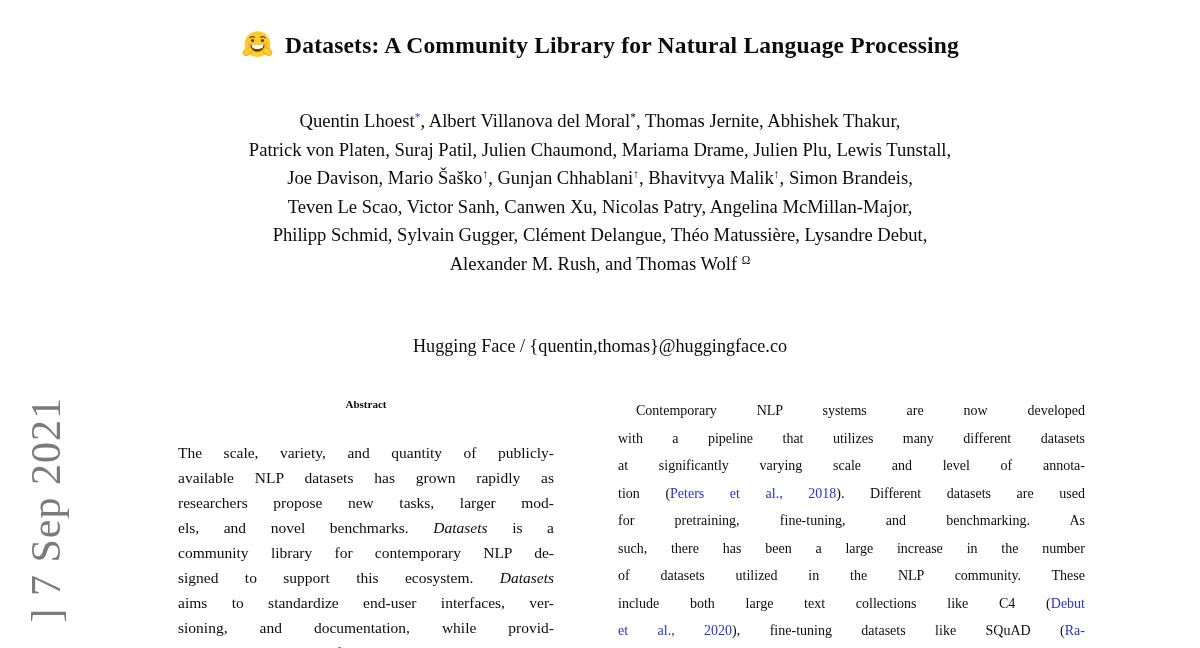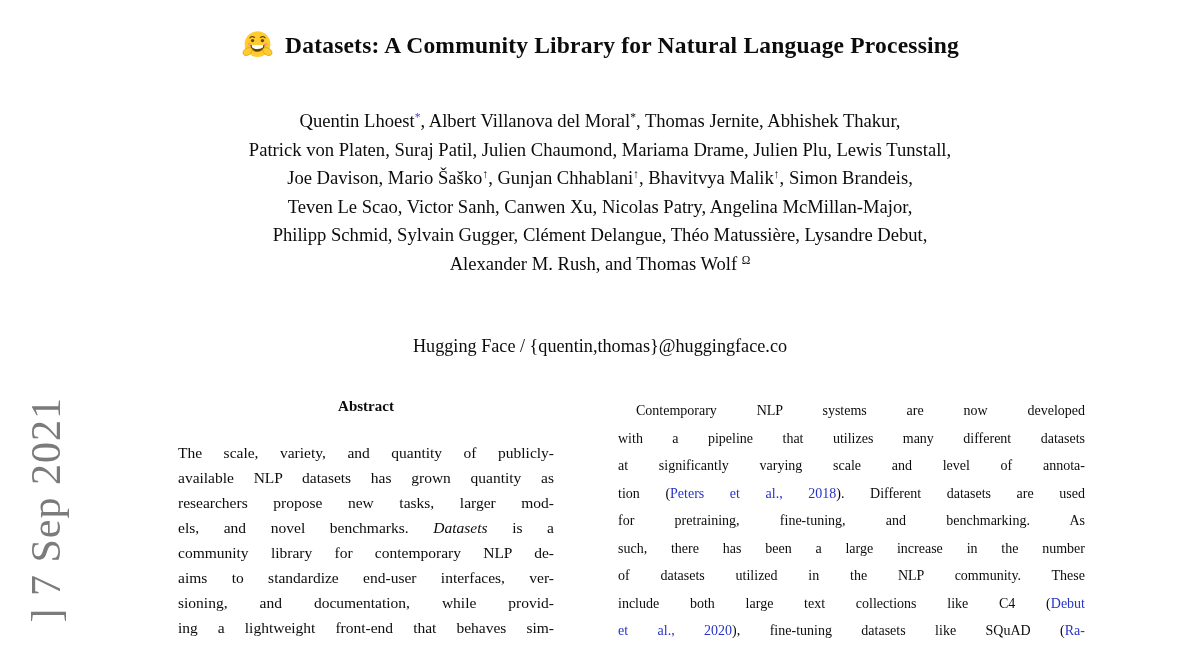--- a/index.html
+++ b/index.html
@@ -27,21 +27,21 @@
 
   
   .authors { position:absolute; top:107px; left:0; width:100%; font-size:18.6px; }
   .authors .jline { text-align:center; text-align-last:center; line-height:28.6px; }
 
   .email-line { position:absolute; top:336px; left:0; width:100%; text-align:center; font-size:18.2px; }
 
   
   .abs-head {
     position:absolute; left:178px; top:398px; width:376px;
-    text-align:center; font-weight:bold; font-size:15px;
+    text-align:center; font-weight:bold; font-size:11px;
   }
   .abs-body { position:absolute; left:178px; top:440px; width:376px; font-size:15.5px; }
   .abs-body .jline { line-height:25px; }
 
   
   .col-right { position:absolute; left:618px; top:397px; width:467px; font-size:14px; }
   .col-right .jline { line-height:27.5px; }
 
   .jline { text-align:justify; text-align-last:justify; white-space:normal; }
   .jline.indent { text-indent:18px; }
@@ -85,24 +85,25 @@
       <div class="jline"><span>Philipp Schmid, Sylvain Gugger, Clément Delangue, Théo Matussière, Lysandre Debut,</span></div>
       <div class="jline"><span>Alexander M. Rush, and Thomas Wolf </span><span class="s-sup">Ω</span></div>
     </div>
 
   <div class="email-line">Hugging Face / {quentin,thomas}@huggingface.co</div>
 
   <div class="abs-head">Abstract</div>
 
   <div class="abs-body">
       <div class="jline"><span>The scale, variety, and quantity of publicly-</span></div>
-      <div class="jline"><span>available NLP datasets has grown quantity as</span></div>
+      <div class="jline"><span>available NLP datasets has grown rapidly as</span></div>
       <div class="jline"><span>researchers propose new tasks, larger mod-</span></div>
       <div class="jline"><span>els, and novel benchmarks. </span><span class="s-i">Datasets</span><span> is a</span></div>
       <div class="jline"><span>community library for contemporary NLP de-</span></div>
+      <div class="jline"><span>signed to support this ecosystem. </span><span class="s-i">Datasets</span></div>
       <div class="jline"><span>aims to standardize end-user interfaces, ver-</span></div>
       <div class="jline"><span>sioning, and documentation, while provid-</span></div>
       <div class="jline"><span>ing a lightweight front-end that behaves sim-</span></div>
     </div>
 
   <div class="col-right">
       <div class="jline indent"><span>Contemporary NLP systems are now developed</span></div>
       <div class="jline"><span>with a pipeline that utilizes many different datasets</span></div>
       <div class="jline"><span>at significantly varying scale and level of annota-</span></div>
       <div class="jline"><span>tion (</span><span class="s-cite">Peters et al., 2018</span><span>). Different datasets are used</span></div>

